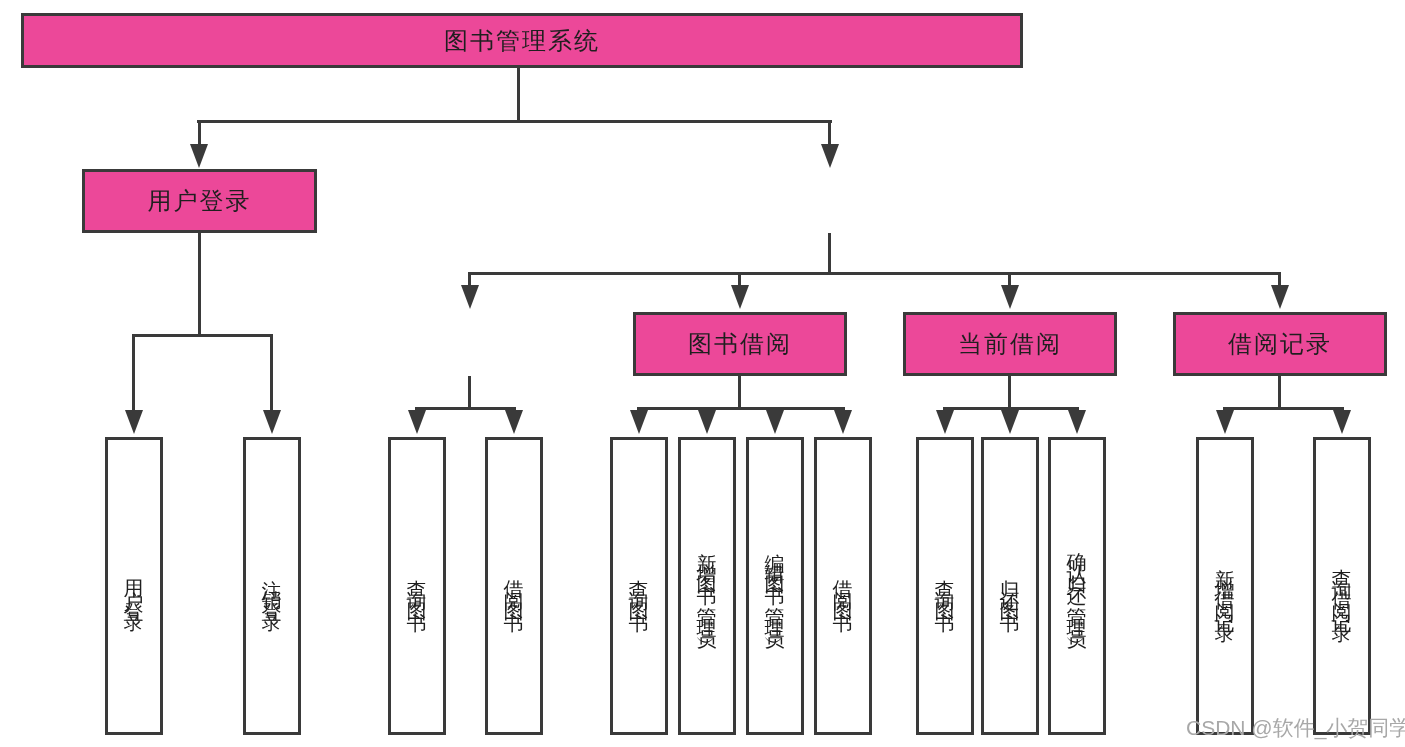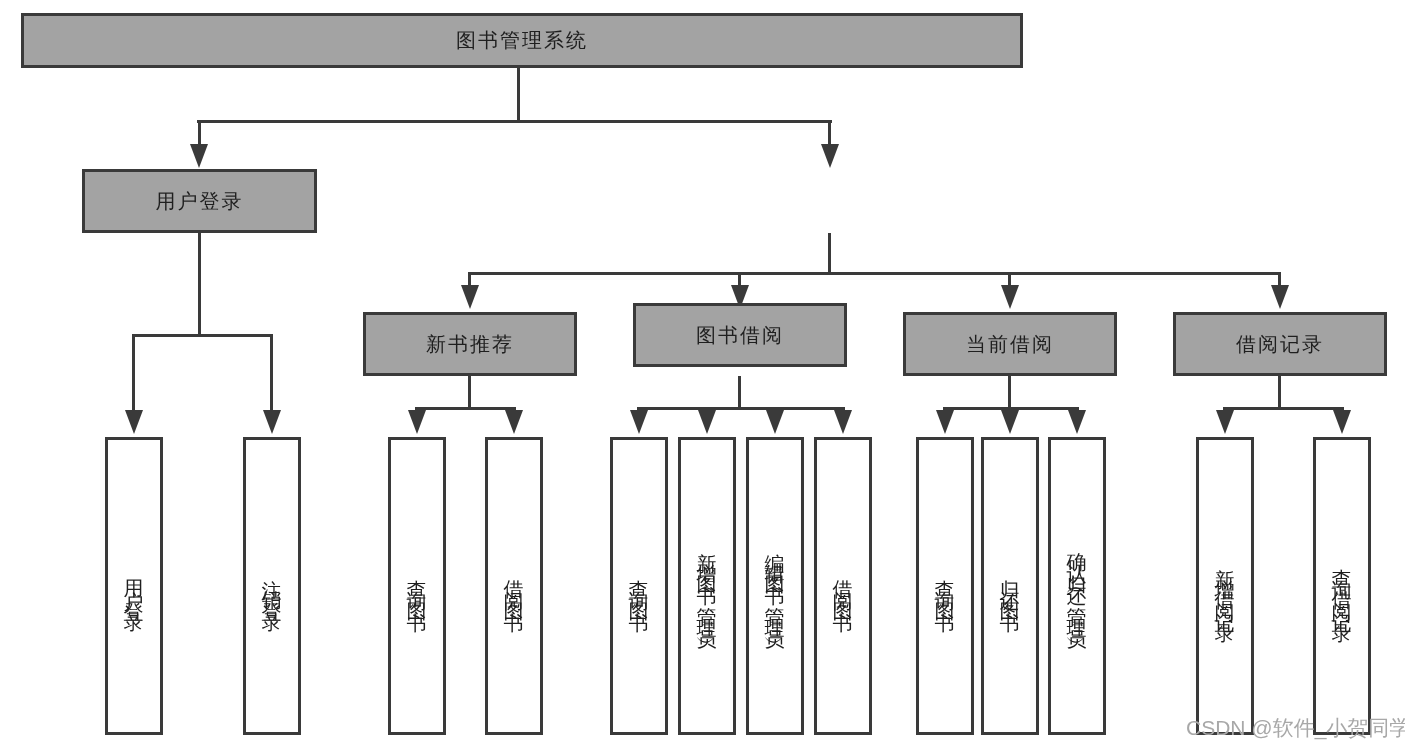--- a/index.html
+++ b/index.html
@@ -7,24 +7,24 @@
     position:relative;
     width:1405px;height:747px;
     background:#ffffff;
     font-family:"Liberation Sans","DejaVu Sans",sans-serif;
     overflow:hidden;
   }
   .box{
     position:absolute;
     box-sizing:border-box;
     border:3px solid #3a3a3a;
-    background:#a3a3a3;
+    background:#ec4899;
     display:flex;align-items:center;justify-content:center;
     color:#1f1f1f;
-    font-size:20px;
+    font-size:24px;
     letter-spacing:2px;
   }
   .vbox{
     position:absolute;
     box-sizing:border-box;
     border:3px solid #3a3a3a;
     background:#ffffff;
     display:flex;align-items:center;justify-content:center;
     color:#1f1f1f;
   }
@@ -91,24 +91,21 @@
     <div class="vline" style="left:468px;top:272px;height:17px;"></div>
     <div class="vline" style="left:738px;top:272px;height:17px;"></div>
     <div class="vline" style="left:1008px;top:272px;height:17px;"></div>
     <div class="vline" style="left:1278px;top:272px;height:17px;"></div>
     <div class="arrow" style="left:461px;top:285px;"></div>
     <div class="arrow" style="left:731px;top:285px;"></div>
     <div class="arrow" style="left:1001px;top:285px;"></div>
     <div class="arrow" style="left:1271px;top:285px;"></div>
   </div>
 
-  <div class="box" style="left:363px;top:312px;width:214px;height:64px;">
-    <span>新书推荐</span>
-  </div>
-  <div class="box" style="left:633px;top:303px;width:214px;height:64px;text-align:center;">
+  <div class="box" style="left:633px;top:312px;width:214px;height:64px;text-align:center;">
     <span>图书借阅</span>
   </div>
   <div class="box" style="left:903px;top:312px;width:214px;height:64px;">
     <span>当前借阅</span>
   </div>
   <div class="box" style="left:1173px;top:312px;width:214px;height:64px;">
     <span>借阅记录</span>
   </div>
 
   <div>

